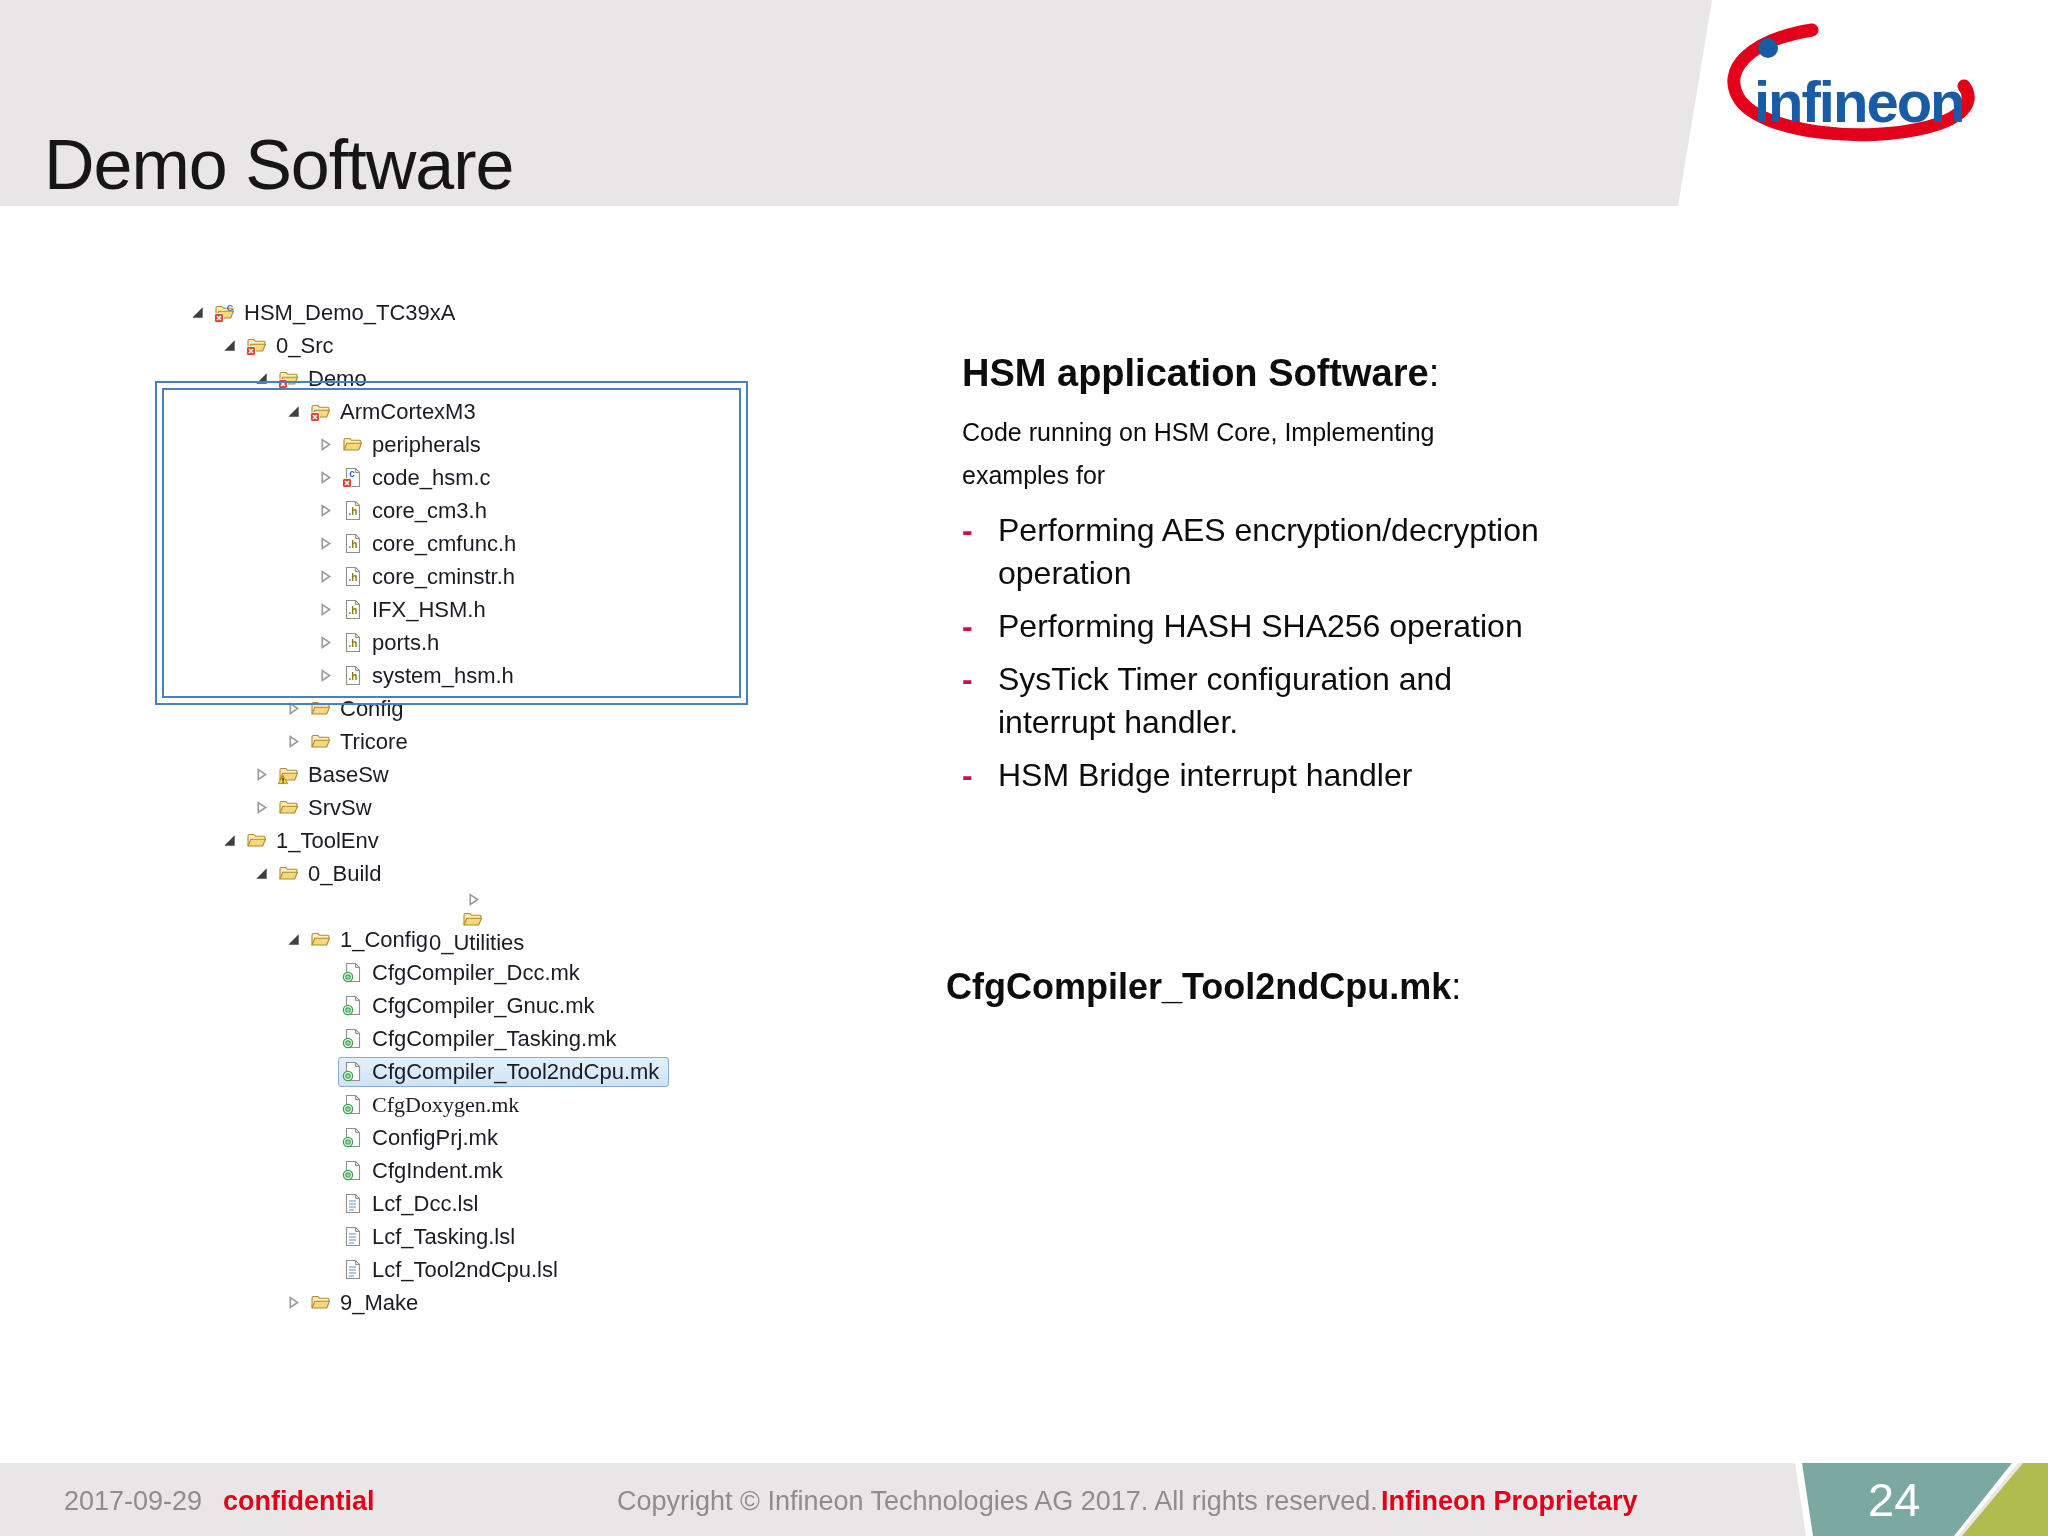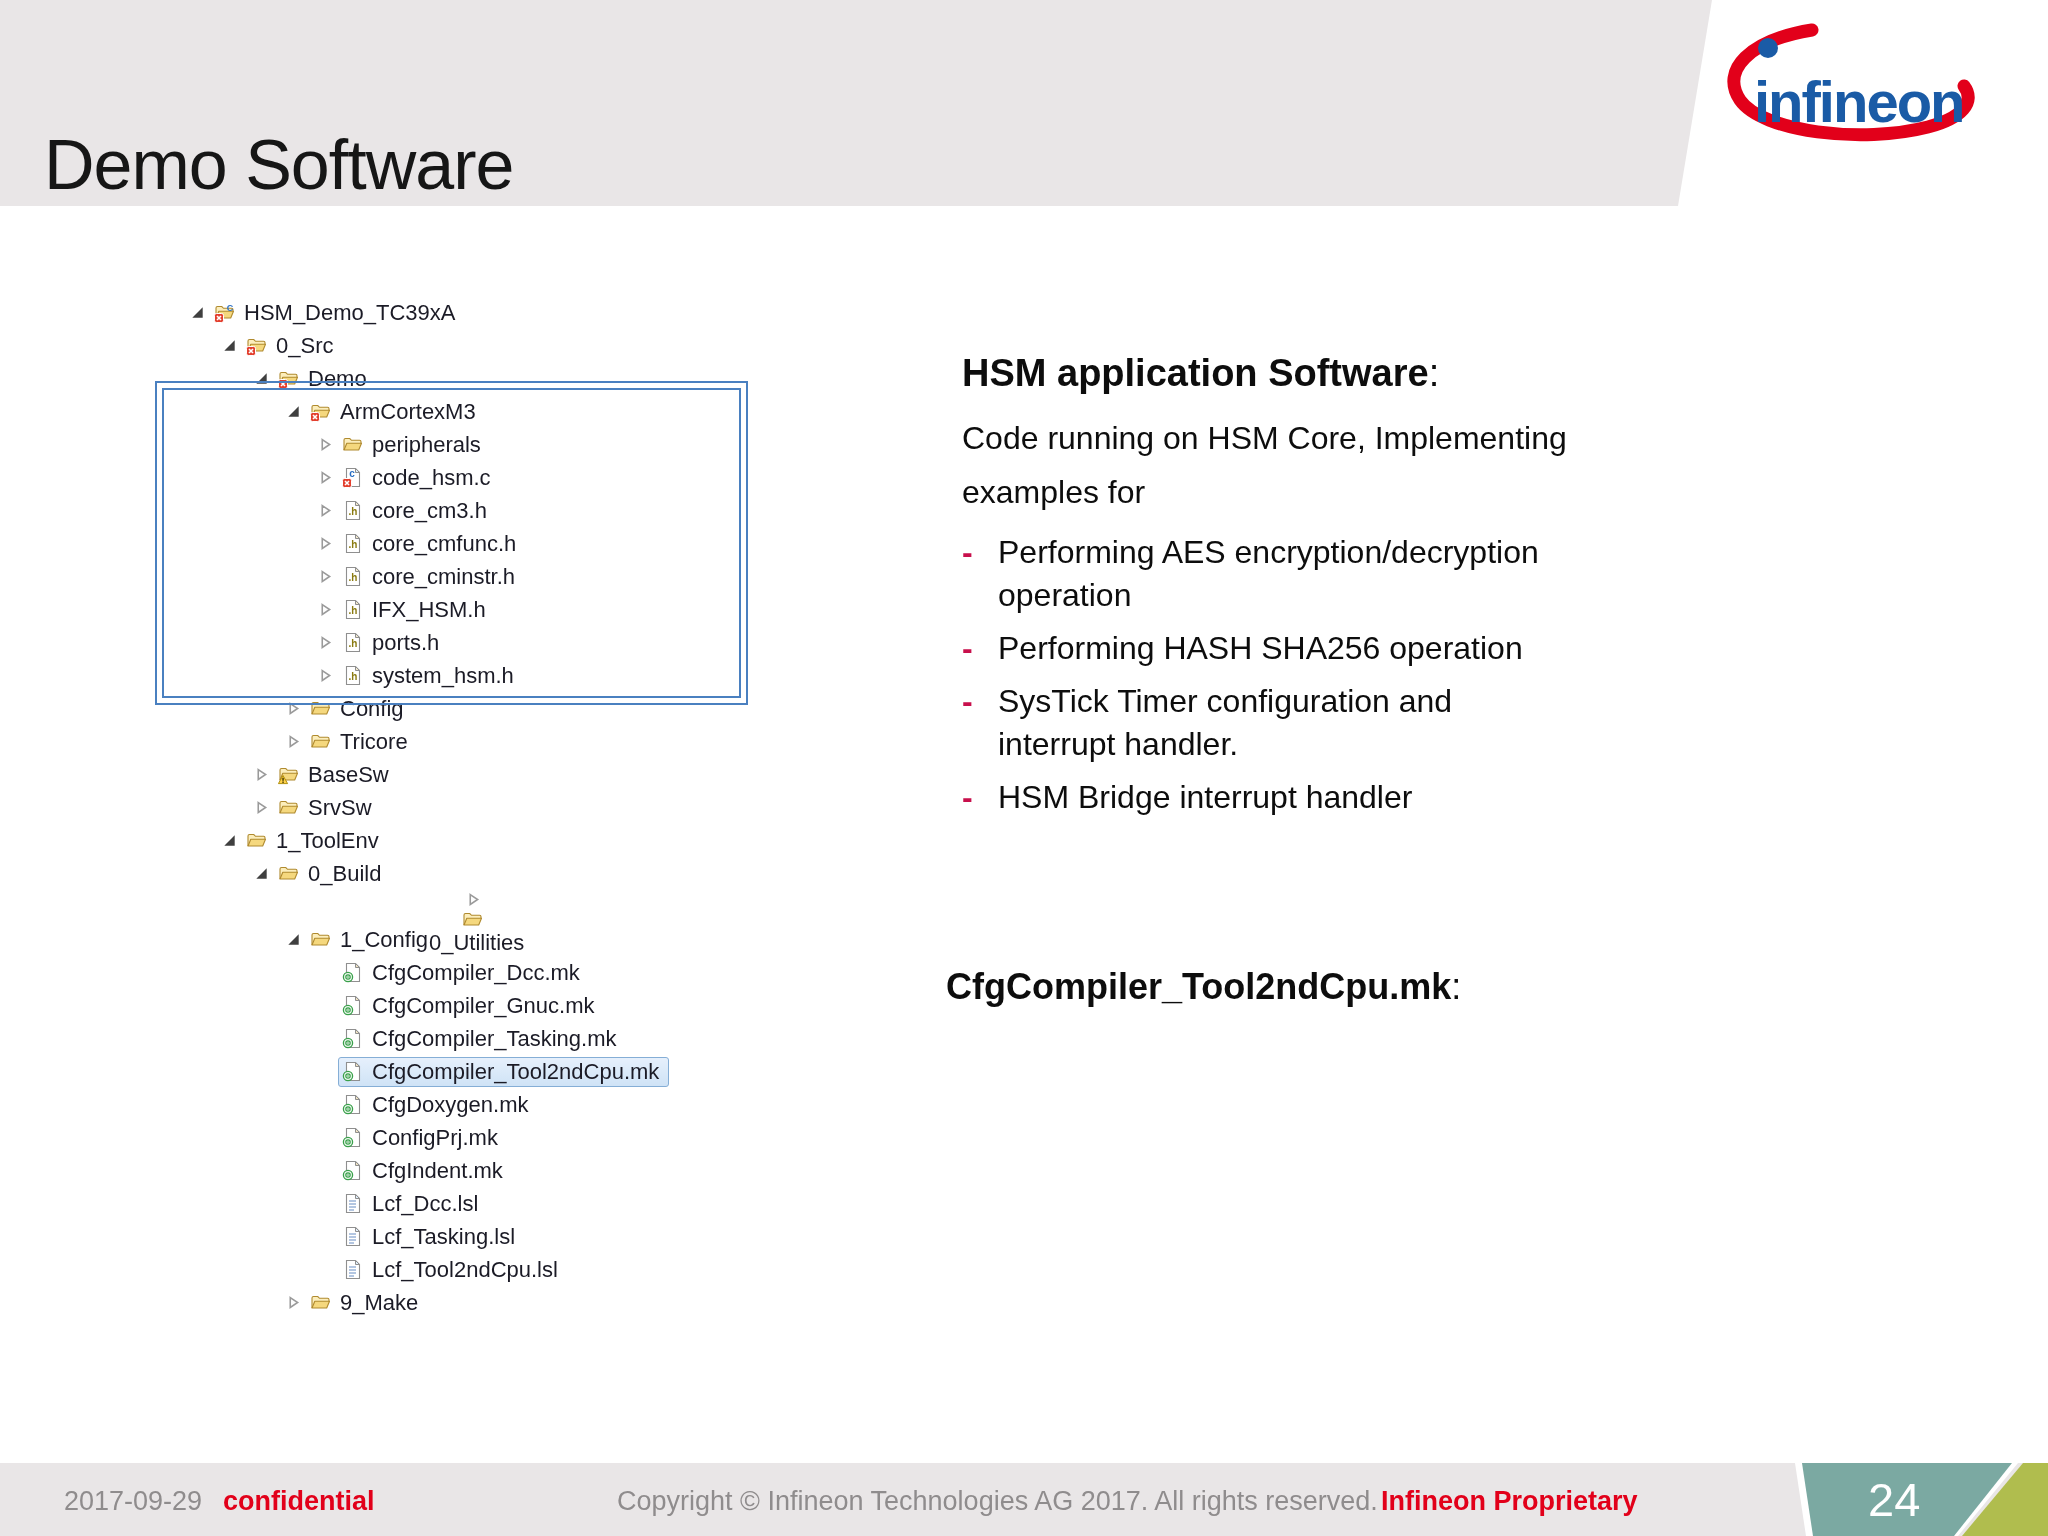--- a/index.html
+++ b/index.html
@@ -26,21 +26,21 @@
 
   
   .hl-box{position:absolute;left:155px;top:381px;width:589px;height:320px;border:2px solid #4a80c0;
           z-index:5;pointer-events:none;}
   .hl-inner{position:absolute;inset:5px;border:2px solid #4a80c0;}
 
   
   .sec1{position:absolute;left:962px;top:352px;width:700px;color:#0d0d0d;}
   .sec1 .head{font-size:38px;margin-bottom:16px;}
   .b{font-weight:bold;}
-  .intro{font-size:32px;line-height:54px;}
+  .intro{font-size:25px;line-height:43px;}
   .bullets{margin-top:12px;}
   .bullet{display:flex;margin-top:10px;}
   .dash{width:36px;flex:none;color:#c8104c;font-weight:bold;font-size:32px;line-height:43px;}
   .btext{font-size:32px;line-height:43px;}
 
   .sec2{position:absolute;left:946px;top:966px;width:800px;color:#0d0d0d;}
   .sec2 .head{font-size:36px;margin-bottom:14px;}
   .sec2 .body{font-size:32px;line-height:43px;}
 
   
@@ -422,21 +422,21 @@
               <path d="M4.5 1.5 h9 l4 4 v14 h-13 Z" fill="#ffffff" stroke="#8f8f8f" stroke-width="1.1"></path>
               <path d="M13.5 1.5 v4 h4 Z" fill="#efe2c2" stroke="#8f8f8f" stroke-width="1"></path>
               <circle cx="6" cy="15" r="4.6" fill="#eef8ef" stroke="#39a04a" stroke-width="1.3"></circle>
               <circle cx="6" cy="15" r="2.2" fill="none" stroke="#39a04a" stroke-width="1.2"></circle>
               <circle cx="6" cy="15" r="0.8" fill="#39a04a"></circle>
             </svg>
           </span>
           <span class="tlabel">CfgCompiler_Tool2ndCpu.mk</span>
         </span>
       </div>
-      <div class="trow" style="padding-left: 128px;">
+      <div class="trow" style="padding-left: 128px; font-family: Liberation Serif, serif;">
         <span class="arrow"></span>
         <span class="ticon">
           <svg width="21" height="21" viewBox="0 0 21 21">
             <path d="M4.5 1.5 h9 l4 4 v14 h-13 Z" fill="#ffffff" stroke="#8f8f8f" stroke-width="1.1"></path>
             <path d="M13.5 1.5 v4 h4 Z" fill="#efe2c2" stroke="#8f8f8f" stroke-width="1"></path>
             <circle cx="6" cy="15" r="4.6" fill="#eef8ef" stroke="#39a04a" stroke-width="1.3"></circle>
             <circle cx="6" cy="15" r="2.2" fill="none" stroke="#39a04a" stroke-width="1.2"></circle>
             <circle cx="6" cy="15" r="0.8" fill="#39a04a"></circle>
           </svg>
         </span>

